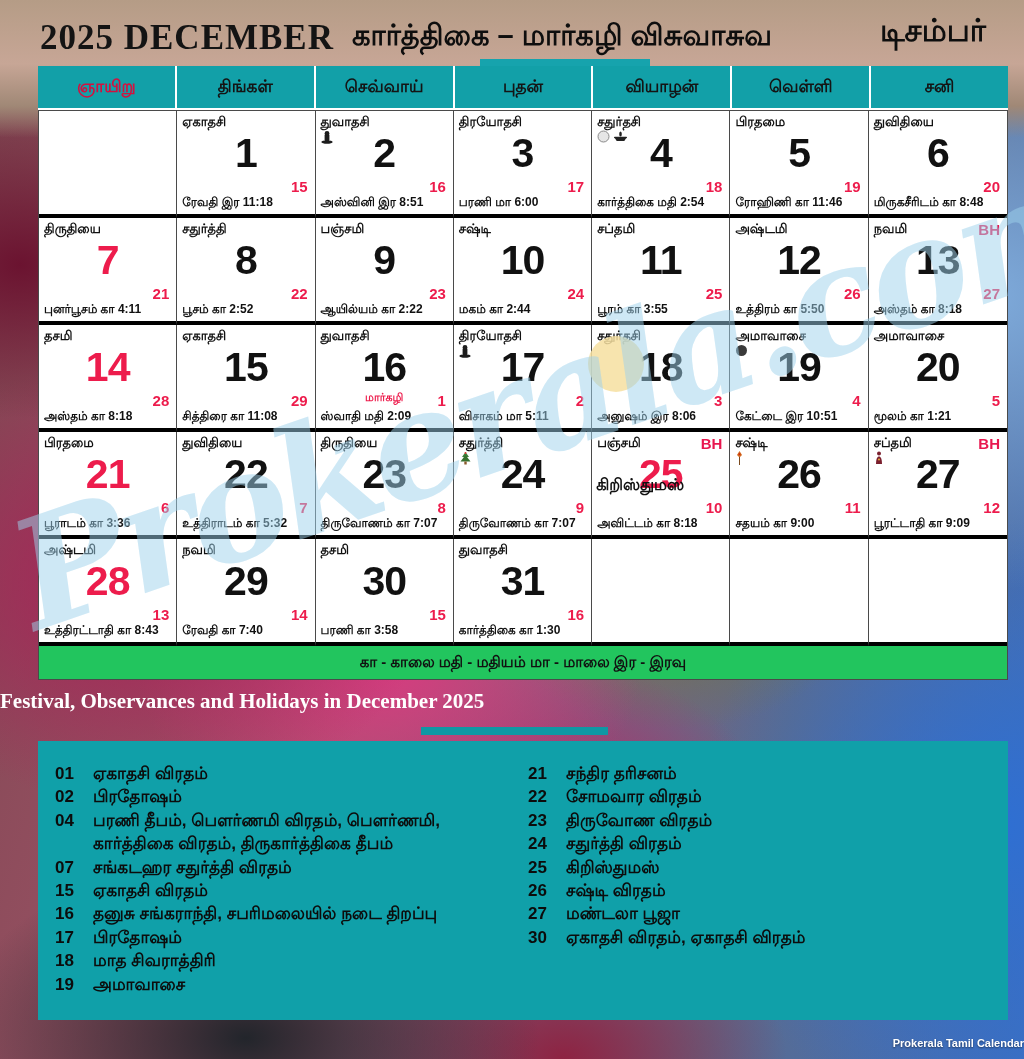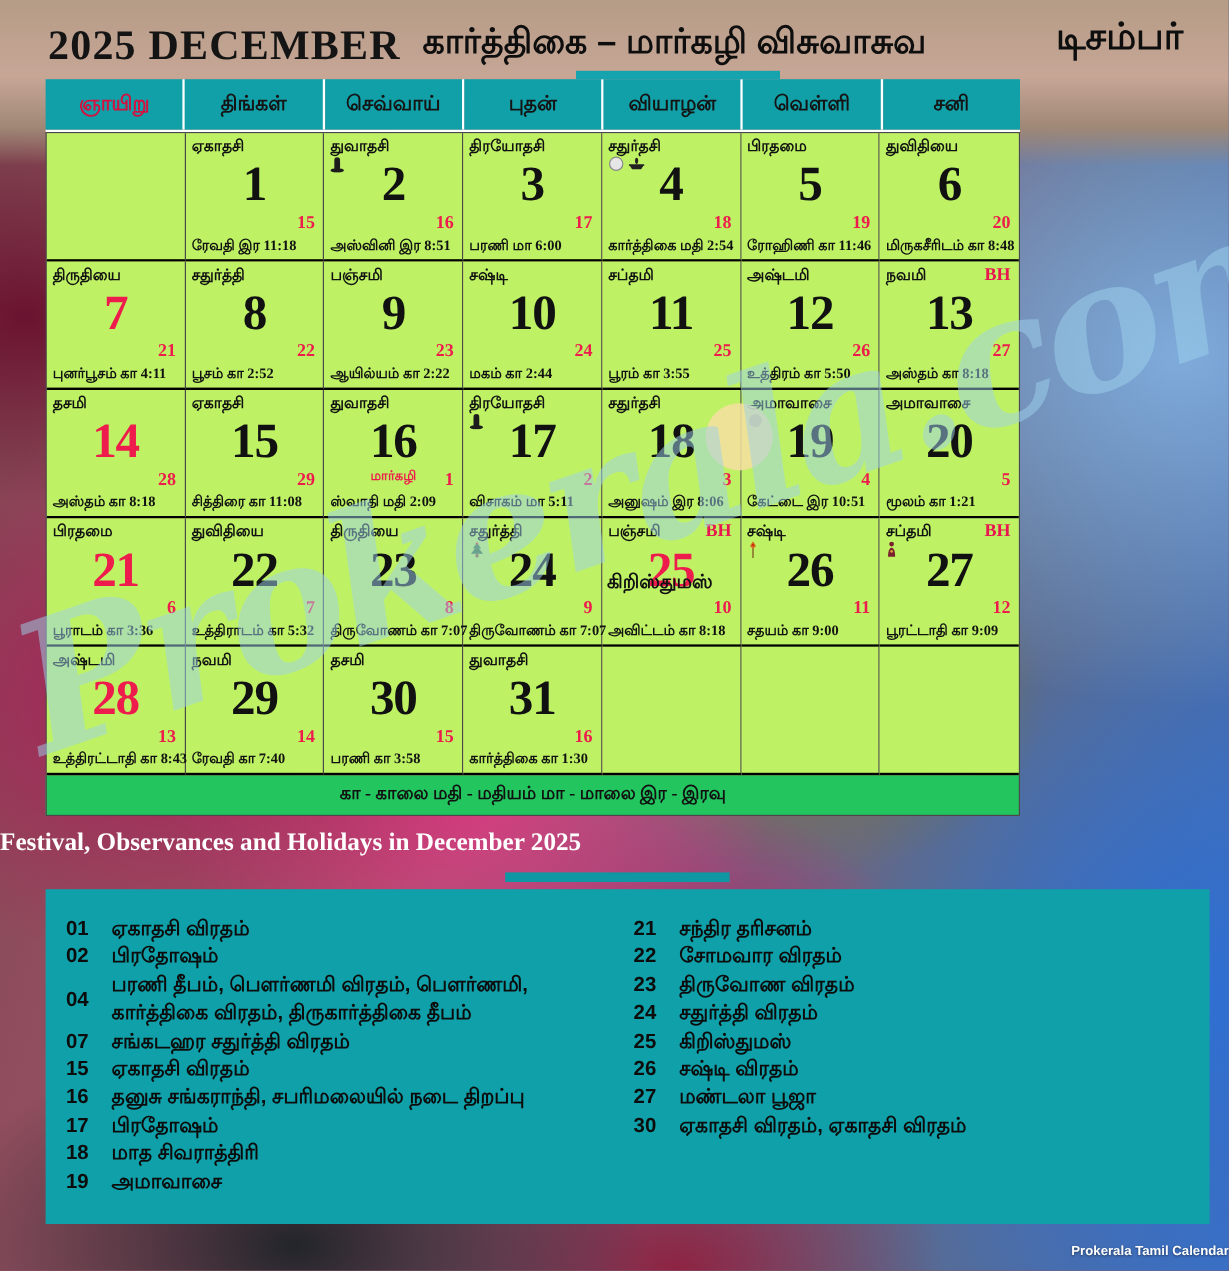--- a/index.html
+++ b/index.html
@@ -23,28 +23,28 @@
       radial-gradient(ellipse 320px 220px at 55% 100%,#8e2342,rgba(142,35,66,0) 70%),
       linear-gradient(105deg,#7d4550 0%,#a3566b 40%,#5d6b8a 75%,#3c6fc0 100%);
   }
   .title-left{position:absolute;left:40px;top:18px;z-index:4;
     font-family:"Liberation Serif",serif;font-weight:700;font-size:35px;color:#141414;letter-spacing:1px;}
   .title-center{position:absolute;left:302px;top:19px;width:520px;text-align:center;z-index:4;
     font-weight:700;font-size:29px;color:#0e0e0e;}
   .title-center-underline{position:absolute;left:480px;top:59px;width:170px;height:7px;background:#16a3ad;z-index:4;}
   .title-right{position:absolute;right:38px;top:13px;z-index:4;font-weight:700;font-size:31px;color:#0e0e0e;}
 
-  .calendar{position:absolute;left:38px;top:66px;width:812px;z-index:1;font-family:Liberation Serif, serif;}
+  .calendar{position:absolute;left:38px;top:66px;width:970px;z-index:1;}
   .wd-row{display:flex;height:42px;border-bottom:2px solid #fff;}
   .wd{flex:1;background:#12a0a8;border-right:2px solid #fff;display:flex;align-items:center;justify-content:center;
     font-weight:700;font-size:17px;color:#141414;}
   .wd:last-child{border-right:none;}
   .wd-sun{color:#d21240;}
   .grid{display:grid;grid-template-columns:repeat(7,1fr);grid-auto-rows:107px;border:1px solid #4a4a4a;border-bottom:none;}
-  .cell{position:relative;background:#bef264;border-right:1px solid #4a4a4a;border-bottom:2px solid #000000;}
+  .cell{position:relative;background:#ffffff;border-right:1px solid #4a4a4a;border-bottom:4px solid #000000;}
   .cell:nth-child(7n){border-right:none;}
   .tithi{position:absolute;left:5px;top:3px;font-size:13px;font-weight:700;color:#111;z-index:3;white-space:nowrap;}
   .bh{position:absolute;right:7px;top:3px;font-size:15px;font-weight:700;color:#e8174f;z-index:3;}
   .icons{position:absolute;left:5px;top:19px;z-index:3;display:flex;gap:3px;align-items:center;}
   .num{position:absolute;left:0;top:22px;width:100%;text-align:center;font-size:41px;font-weight:700;
     letter-spacing:-1px;color:#111;z-index:3;line-height:1;}
   .num.red{color:#ed1c4c;}
   .month-label{position:absolute;left:0;top:66px;width:100%;text-align:center;font-size:11px;font-weight:700;color:#ed1c4c;z-index:3;}
   .extra-label{position:absolute;left:4px;top:44px;font-size:16px;font-weight:700;color:#111;z-index:3;white-space:nowrap;}
   .tdate{position:absolute;right:7px;top:67px;font-size:15px;font-weight:700;color:#ed1c4c;z-index:3;}
@@ -57,21 +57,21 @@
     transform:rotate(-19deg);letter-spacing:-6px;}
   .wm-dot{position:absolute;left:588px;top:336px;width:56px;height:56px;border-radius:50%;background:#f6dfa0;opacity:.85;z-index:2;pointer-events:none;}
 
   .fest-title{position:absolute;left:0;top:689px;width:100%;text-align:left;z-index:4;
     font-family:"Liberation Serif",serif;font-weight:700;font-size:21px;color:#ffffff;}
   .fest-underline{position:absolute;left:421px;top:727px;width:187px;height:8px;background:#0f98a4;z-index:4;}
   .fest-box{position:absolute;left:38px;top:741px;width:970px;height:279px;background:#10a0a9;z-index:3;}
   .fest-col{position:absolute;top:21px;margin:0;padding:0;list-style:none;}
   .fest-col-left{left:17px;width:450px;}
   .fest-col-right{left:490px;width:460px;}
-  .fest-item{display:flex;font-size:17px;font-weight:600;color:#0c0c0c;line-height:23.4px;align-items:center;}
+  .fest-item{display:flex;font-size:17px;font-weight:600;color:#0c0c0c;line-height:23.4px;}
   .fest-num{flex:0 0 38px;font-weight:700;}
   .fest-text{flex:1;}
 
   .footer-label{position:absolute;left:0;top:1026px;width:100%;text-align:right;z-index:4;
     font-weight:700;font-size:11px;color:#fff;text-shadow:0 1px 2px rgba(0,0,0,.5);margin-top:11px;}
   .icon{display:inline-flex;}
 </style>
 </head>
 <body>
 

